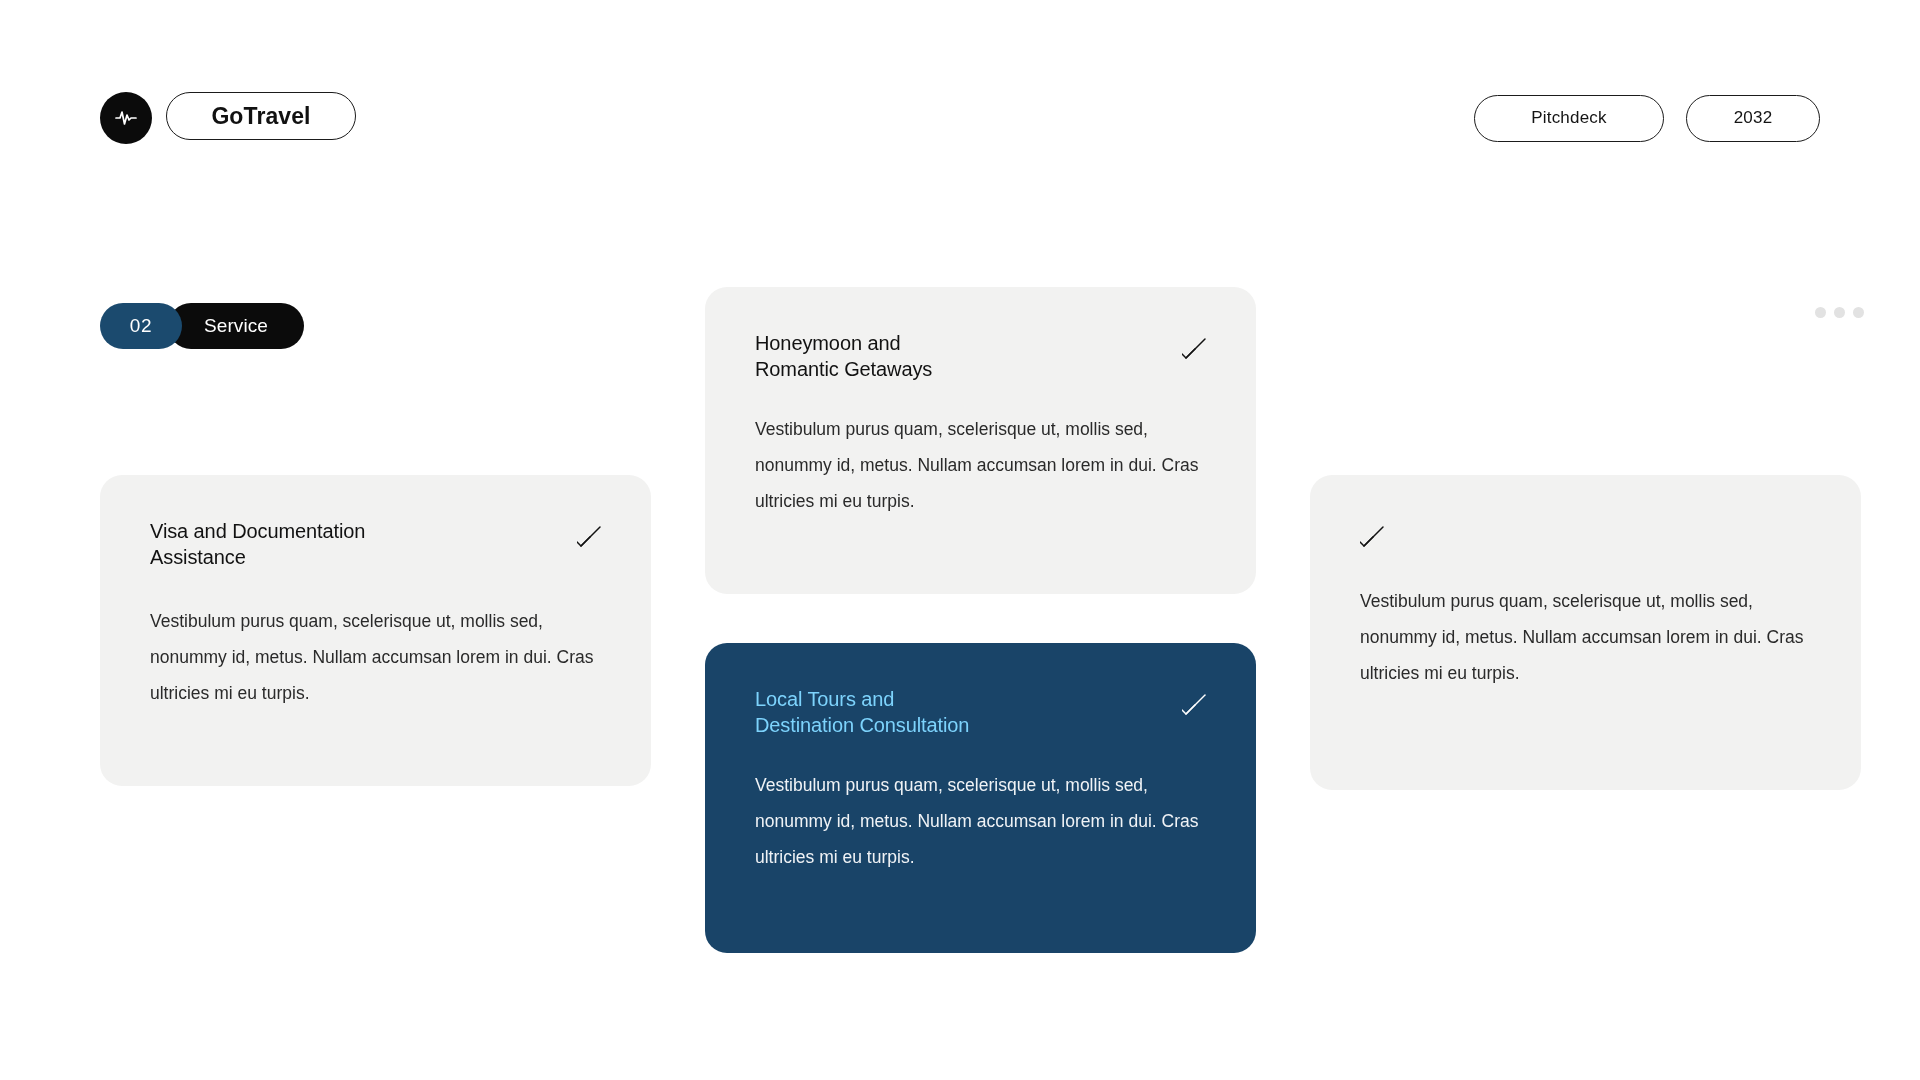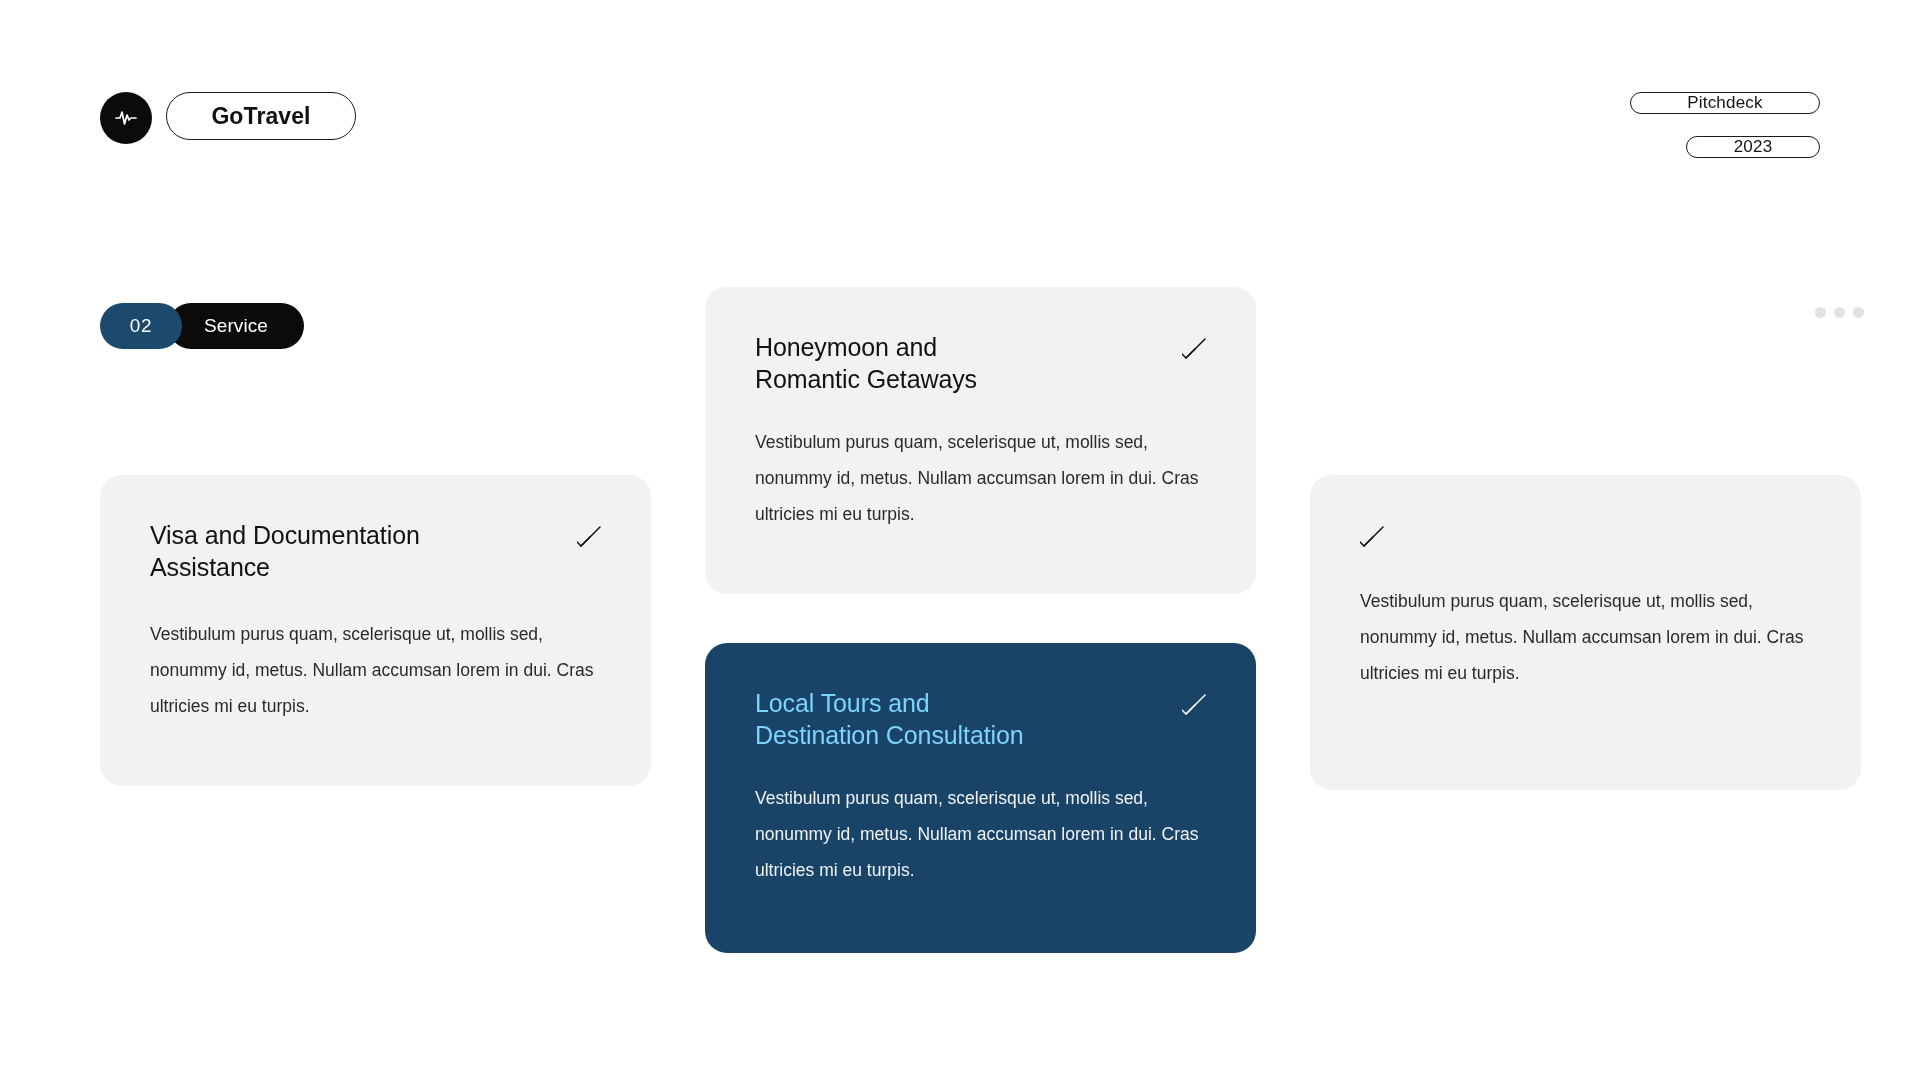--- a/index.html
+++ b/index.html
@@ -63,24 +63,23 @@
     letter-spacing:0.1px;
     color:#111111;
     white-space:nowrap;
   }
 
   .topbar-right {
     position:absolute;
     right:0;
     top:0;
     display:flex;
-    align-items:flex-end;
+    align-items:center;
     gap:22px;
     height:52px;
-    flex-direction:column;
   }
 
   .tag-pill {
     height:47px;
     padding:0 34px;
     border:1.3px solid #1b1b1b;
     border-radius:40px;
     display:flex;
     align-items:center;
     justify-content:center;
@@ -164,21 +163,21 @@
   }
 
   .card-head {
     display:flex;
     align-items:flex-start;
     justify-content:space-between;
     gap:20px;
   }
 
   .card-title {
-    font-size:25px;
+    font-size:20px;
     line-height:1.28;
     font-weight:500;
     letter-spacing:-0.1px;
     color:#121212;
     white-space:pre-line;
     max-width:84%;
   }
   .card.dark .card-title { color:#7dd3fc; }
 
   .arrow-btn {
@@ -238,21 +237,21 @@
       <div class="logo-mark">
         <svg width="30" height="30" viewBox="0 0 30 30" aria-hidden="true">
           <polyline points="5,15 9,15 11,9 13.5,21 16,12 18,17 20,15 25,15" fill="none" stroke="#ffffff" stroke-width="1.7" stroke-linecap="round" stroke-linejoin="round"></polyline>
         </svg>
       </div>
       <div class="brand-pill">GoTravel</div>
     </div>
 
     <div class="topbar-right">
       <div class="tag-pill wide">Pitchdeck</div>
-      <div class="tag-pill narrow">2023</div>
+      <div class="tag-pill narrow">2032</div>
     </div>
 
   </div>
 
   <div class="section-label">
     <div class="num-pill">02</div>
     <div class="name-pill">Service</div>
   </div>
 
   <div class="dots">

